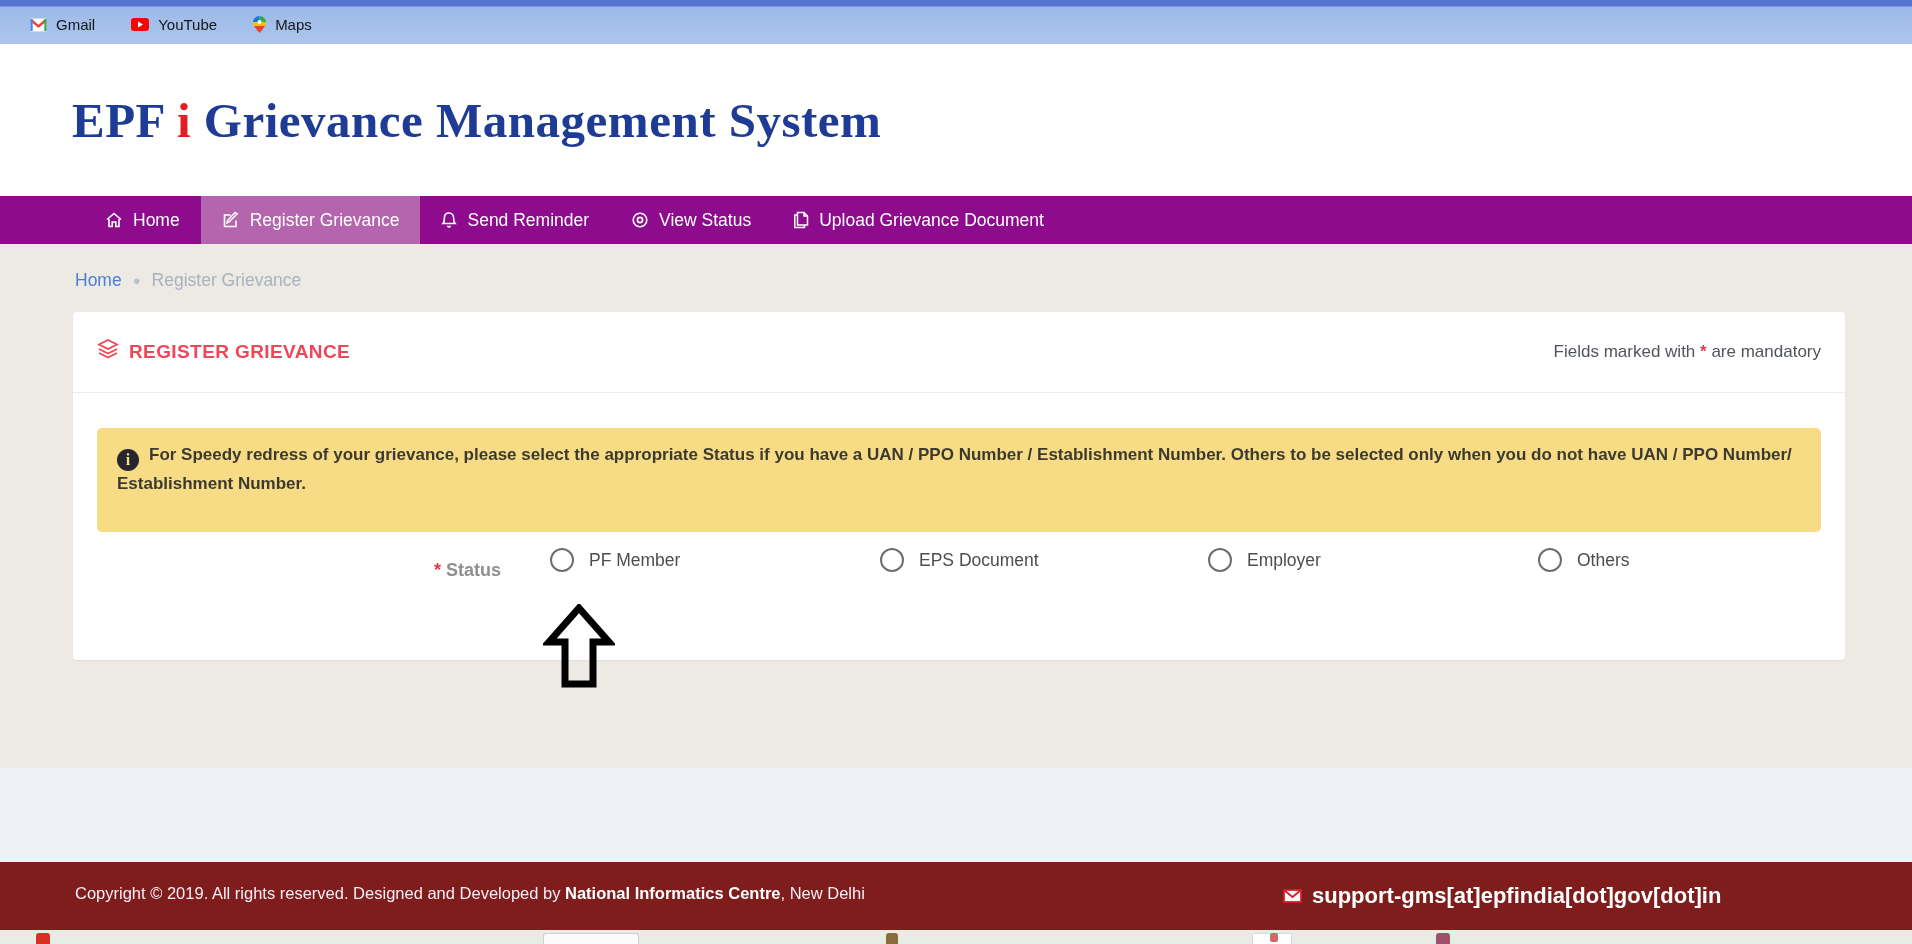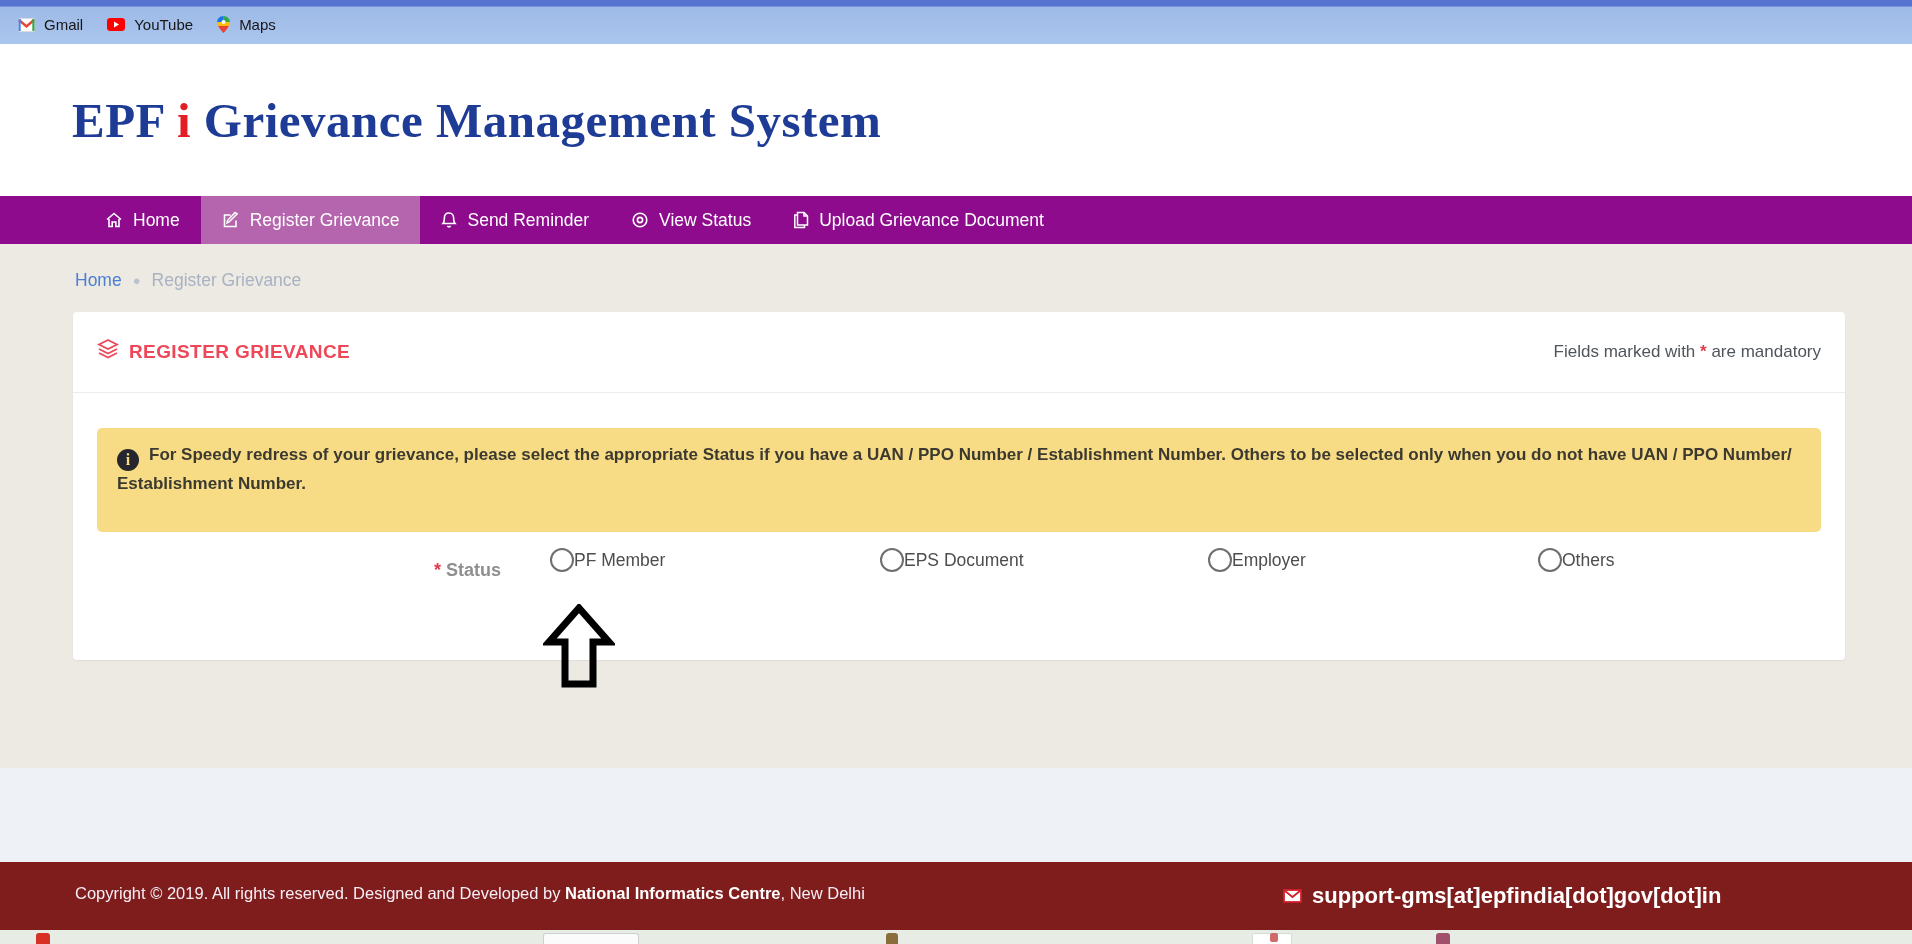--- a/index.html
+++ b/index.html
@@ -3,21 +3,21 @@
 <meta charset="utf-8">
 <style>
   * { margin:0; padding:0; box-sizing:border-box; }
   html,body { width:1912px; height:944px; overflow:hidden; }
   body { font-family:"Liberation Sans", sans-serif; }
   .page { position:relative; width:1912px; height:944px; background:#edeae3; }
 
   
   .bookmarks { height:44px; background:linear-gradient(180deg,#5673cf 0px,#5673cf 6px,#9db9e6 7px,#abc6ee 44px);
                display:flex; align-items:center; padding-left:18px; padding-top:5px; gap:24px; }
-  .bm-item { display:flex; align-items:center; gap:9px; font-size:15px; color:#161616; cursor:pointer; }
+  .bm-item { display:flex; align-items:center; gap:9px; font-size:15px; color:#161616; cursor:pointer;margin-left:12px; }
   .bm-item svg { display:block; }
 
   
   .header { height:152px; background:#ffffff; display:flex; align-items:center; }
   .logo { width:134px; height:134px; margin-left:78px; flex:0 0 auto; filter:drop-shadow(2px 3px 3px rgba(0,0,0,.35)); }
   .site-title { margin-left:72px; font-family:"Liberation Serif", serif; font-weight:bold; font-size:49px; color:#1e3c96; letter-spacing:.5px; }
   .site-title .i-red { color:#e31e24; }
 
   
   .nav { height:48px; background:#8e0b8e; display:flex; padding-left:84px; }
@@ -41,21 +41,21 @@
   .card-divider { position:absolute; top:80px; left:0; right:0; border-top:1px solid #ececec; }
 
   .info-box { position:absolute; top:116px; left:24px; right:24px; height:104px; background:#f7dc85;
               border-radius:5px; padding:14px 20px; color:#3c3a30; font-weight:bold; font-size:17px; line-height:25px; }
   .info-icon { display:inline-flex; width:22px; height:22px; border-radius:50%; background:#26262e; color:#f7dc85;
                align-items:center; justify-content:center; font-family:"Liberation Serif", serif; font-weight:bold;
                font-size:16px; vertical-align:-5px; margin-right:10px; }
 
   .status-row { position:absolute; top:232px; left:0; right:0; height:60px; }
   .status-label { position:absolute; left:0; top:16px; width:428px; text-align:right; font-size:18px; font-weight:bold; color:#8f8f8f; }
-  .radio-option { position:absolute; top:4px; display:flex; align-items:center; cursor:pointer; }
+  .radio-option { position:absolute; top:4px; display:flex; align-items:center; gap:15px; cursor:pointer; }
   .radio-circle { width:24px; height:24px; border:2px solid #6e6e6e; border-radius:50%; background:#ffffff; }
   .radio-label { font-size:17.5px; color:#4d4d4d; }
   .opt-0 { left:477px; } .opt-1 { left:807px; } .opt-2 { left:1135px; } .opt-3 { left:1465px; }
 
   .arrow-annotation { position:absolute; left:543px; top:604px; z-index:10; }
 
   
   .pre-footer { height:94px; background:#eef1f6; }
   .footer { position:relative; height:68px; background:#7f1d1d; color:#f7eef6; }
   .footer-copy { position:absolute; left:75px; top:22px; font-size:16.5px; }

